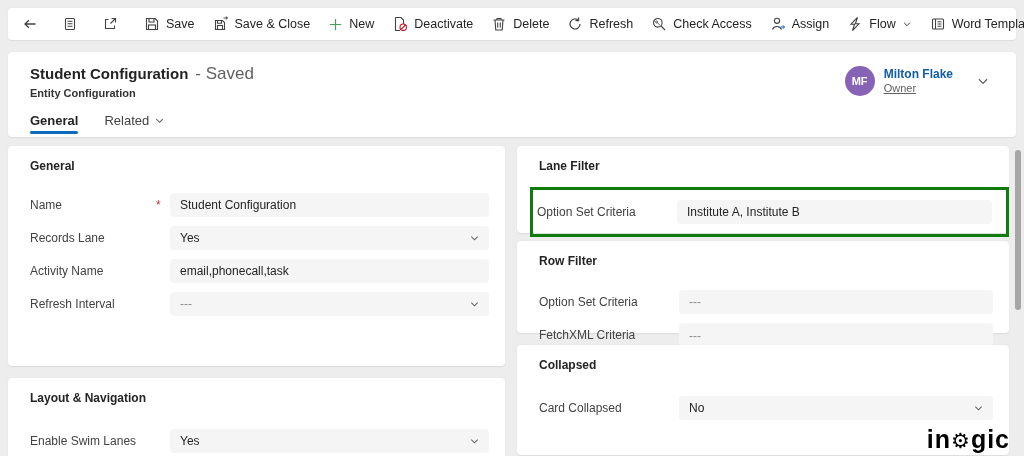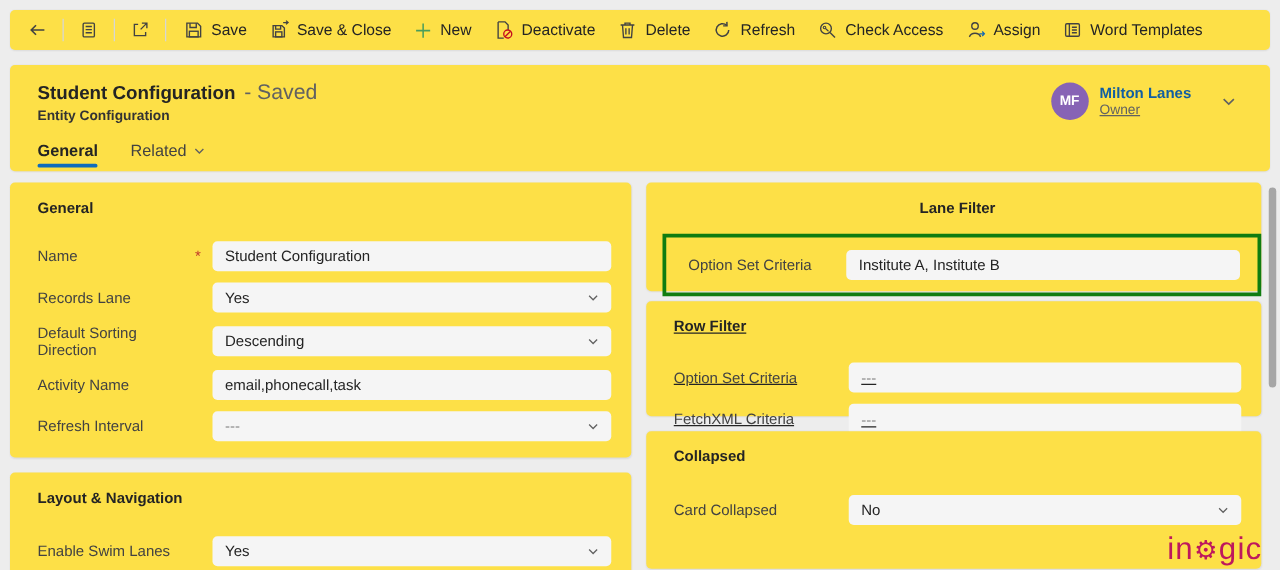--- a/index.html
+++ b/index.html
@@ -1,21 +1,21 @@
 <!DOCTYPE html>
 <html><head>
 <meta charset="utf-8">
 <style>
   * { margin:0; padding:0; box-sizing:border-box; }
   html,body { width:1024px; height:456px; overflow:hidden; }
   body {
     font-family:"Liberation Sans","DejaVu Sans",sans-serif;
     background:#ededed; color:#242424; position:relative; font-size:12px;
   }
-  .card { background:#fde047; border-radius:4px; box-shadow:0 0.5px 1.5px rgba(0,0,0,.08); }
+  .card { background:#ffffff; border-radius:4px; box-shadow:0 0.5px 1.5px rgba(0,0,0,.08); }
 
   
   .cmdbar { position:absolute; left:8px; top:8px; width:1008px; height:32px;
     display:flex; align-items:center; padding:0 8px; gap:2px; }
   .cmdbtn { display:flex; align-items:center; gap:6px; height:26px; padding:0 8px;
     border:none; background:transparent; border-radius:4px; font-size:12.5px;
     color:#242424; font-family:inherit; cursor:pointer; white-space:nowrap; }
   .iconbtn { padding:0 6px; }
   .divider { width:1px; height:18px; background:#d6d6d6; margin:0 4px; flex:0 0 aupx; }
   .ico { display:flex; align-items:center; justify-content:center; }
@@ -56,33 +56,33 @@
     align-items:center; padding:0 26px 0 10px; font-size:12px; color:#242424;
     position:relative; cursor:text; }
   .fbox.drop { cursor:pointer; }
   .fbox.tall { height:38px; align-items:flex-start; padding-top:6px; }
   .fbox .chev { position:absolute; right:9px; top:50%; transform:translateY(-50%); }
   .placeholder { color:#8a8a8a; }
   .hl-box { border:3px solid #107c10; margin:0 -16px 9px -9px; padding:10px 14px 10px 4px; }
   .hl-box .frow { margin-bottom:0; }
 
   .sec-general { height:220px; margin-bottom:12px; }
-  .sec-lane { height:87px; margin-bottom:8px;text-align:center; }
+  .sec-lane { height:87px; margin-bottom:8px; }
   .sec-lane .sec-title { margin-bottom:14px; }
-  .sec-row { height:92px; margin-bottom:12px;text-decoration:underline; }
+  .sec-row { height:92px; margin-bottom:12px; }
   .sec-layout, .sec-collapsed { height:110px; }
   .sec-layout .sec-title, .sec-collapsed .sec-title { margin-bottom:24px; }
   .sec-row .sec-title { margin-bottom:22px; }
 
   
   .scrollbar { position:absolute; right:0; top:140px; bottom:0; width:12px; }
   .scroll-thumb { position:absolute; right:3px; top:10px; width:6px; height:160px;
     border-radius:3px; background:#a6a6a6; }
-  .watermark { position:absolute; right:14px; bottom:2px; font-size:25px; font-weight:normal;
-    color:#be185d; letter-spacing:1px; z-index:5; pointer-events:none;margin-top:12px; }
+  .watermark { position:absolute; right:14px; bottom:2px; font-size:25px; font-weight:bold;
+    color:#000000; letter-spacing:1px; z-index:5; pointer-events:none;margin-top:12px; }
   .watermark .gear { font-size:21px; }
 </style>
 </head>
 <body>
 
 <div class="card cmdbar">
   <button class="cmdbtn iconbtn">
     <span class="ico">
       <svg width="16" height="16" viewBox="0 0 16 16" fill="none" stroke="#424242" stroke-width="1.3">
           <path d="M13.5 8 H3 M6.8 4.2 3 8 l3.8 3.8"></path>
@@ -188,20 +188,33 @@
     <span class="ico">
       <svg width="16" height="16" viewBox="0 0 16 16" fill="none" stroke-width="1.1">
           <circle cx="7" cy="4.8" r="2.6" stroke="#424242"></circle>
           <path d="M2.5 13.5 a4.8 4.5 0 0 1 9 0" stroke="#424242"></path>
           <path d="M10.5 11 h4 M12.8 9.2 14.5 11 12.8 12.8" stroke="#1168b4" stroke-width="1"></path>
         </svg>
     </span>
     <span>Assign</span>
   </button>
 
+  <button class="cmdbtn">
+    <span class="ico">
+      <svg width="16" height="16" viewBox="0 0 16 16" fill="none" stroke="#424242" stroke-width="1.1">
+          <path d="M10.5 1.5 4 8.2 h3.6 L5.5 14.5 12 7.8 H8.4 Z"></path>
+        </svg>
+    </span>
+    <span>Flow</span>
+    <span class="chev">
+      <svg width="10" height="10" viewBox="0 0 12 12" fill="none" stroke="#424242" stroke-width="1.2">
+          <path d="M2.5 4.5 6 8 9.5 4.5"></path>
+        </svg>
+    </span>
+  </button>
 
   <button class="cmdbtn">
     <span class="ico">
       <svg width="16" height="16" viewBox="0 0 16 16" fill="none" stroke="#424242" stroke-width="1.1">
           <rect x="2.5" y="3" width="11" height="10" rx="1"></rect>
           <path d="M5.5 3 v10 M7.5 5.8 h4 M7.5 8 h4 M7.5 10.2 h4"></path>
         </svg>
     </span>
     <span>Word Templates</span>
 
@@ -225,21 +238,21 @@
         <span class="chev">
           <svg width="11" height="11" viewBox="0 0 12 12" fill="none" stroke="#616161" stroke-width="1.2">
               <path d="M2.5 4.5 6 8 9.5 4.5"></path>
             </svg>
         </span>
       </div>
     </div>
     <div class="owner">
       <span class="avatar">MF</span>
       <span>
-        <div class="owner-name">Milton Lanes</div>
+        <div class="owner-name">Milton Flake</div>
         <div class="owner-role">Owner</div>
       </span>
       <span class="chev owner-chev">
         <svg width="14" height="14" viewBox="0 0 12 12" fill="none" stroke="#616161" stroke-width="1.1">
             <path d="M2.5 4.5 6 8 9.5 4.5"></path>
           </svg>
       </span>
     </div>
   </div>
 </div>
@@ -263,32 +276,20 @@
       <div class="fbox drop">
         <span>Yes</span>
         <span class="chev">
           <svg width="11" height="11" viewBox="0 0 12 12" fill="none" stroke="#616161" stroke-width="1.1">
               <path d="M2.5 4.5 6 8 9.5 4.5"></path>
             </svg>
         </span>
       </div>
     </div>
 
-    <div class="frow">
-      <span class="flabel">Default Sorting Direction</span>
-      <span class="nostar"></span>
-      <div class="fbox drop">
-        <span>Descending</span>
-        <span class="chev">
-          <svg width="11" height="11" viewBox="0 0 12 12" fill="none" stroke="#616161" stroke-width="1.1">
-              <path d="M2.5 4.5 6 8 9.5 4.5"></path>
-            </svg>
-        </span>
-      </div>
-    </div>
 
     <div class="frow">
       <span class="flabel">Activity Name</span>
       <span class="nostar"></span>
       <div class="fbox">
         <span>email,phonecall,task</span>
       </div>
     </div>
 
     <div class="frow">

